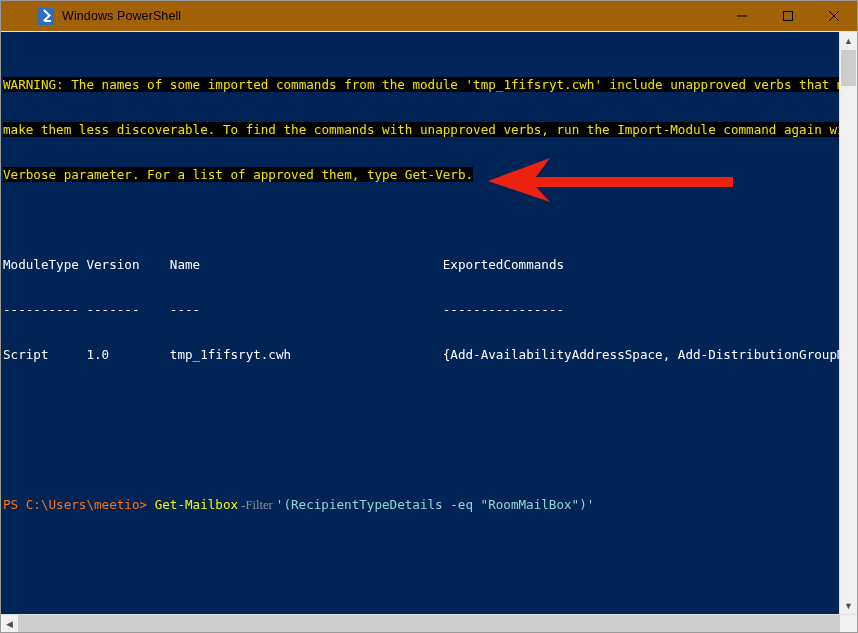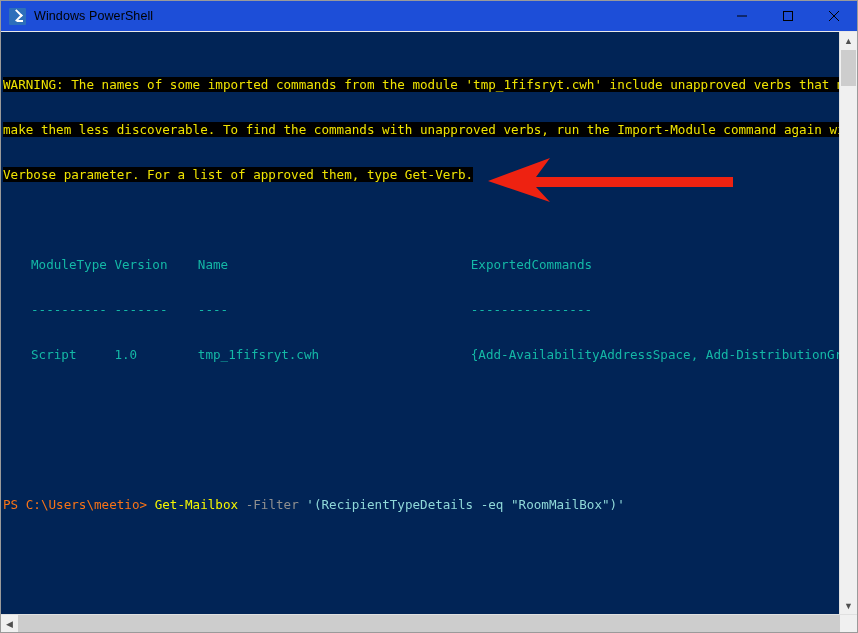--- a/index.html
+++ b/index.html
@@ -21,25 +21,26 @@
     border: 1px solid #9a9a9a;
     background: #012456;
     display: flex;
     flex-direction: column;
     overflow: hidden;
   }
   
   .titlebar {
     height: 30px;
     min-height: 30px;
-    background: #1d4ed8;
+    background: #a16207;
     display: flex;
     align-items: center;
     position: relative;
     border-bottom: 1px solid #e8e8e8;
+    padding-left: 28px;
   }
   .ps-icon {
     width: 17px;
     height: 17px;
     margin-left: 8px;
     margin-right: 8px;
     background: #2d6fbb;
     border-radius: 1px;
     position: relative;
     flex: 0 0 auto;
@@ -105,23 +106,23 @@
   }
   .lines {
     position: absolute;
     left: 2px;
     top: 0px;
     white-space: pre;
   }
   .ln { height: 15.02px; white-space: pre; }
   .warn { color: #f0e400; background: #000000; }
   .cmdlet { color: #f5f500; }
-  .param { color: #8f8f8f; }
+  .param { color: #8f8f8f; font-family: Liberation Serif, serif; }
   .str { color: #8fd8d8; text-align: center; }
-  .plain { color: #14b8a6; margin-left: 28px; }
+  .plain { color: #ffffff; }
   .prompt { color: #f97316; }
   
   .vscroll {
     width: 17px;
     min-width: 17px;
     background: #f0f0f0;
     border-left: 1px solid #e0e0e0;
     position: relative;
     display: flex;
     flex-direction: column;

